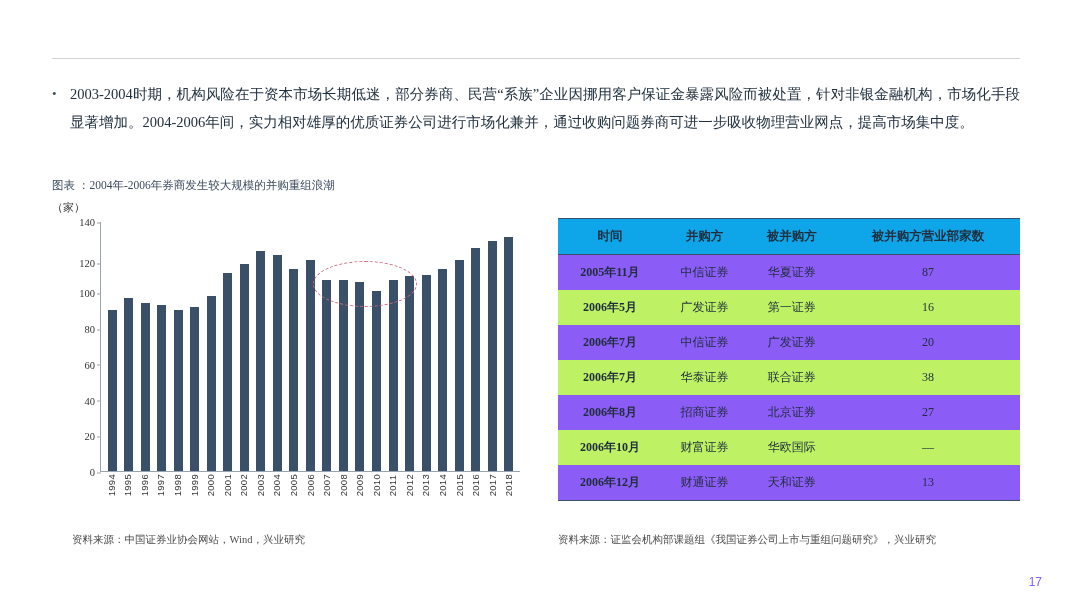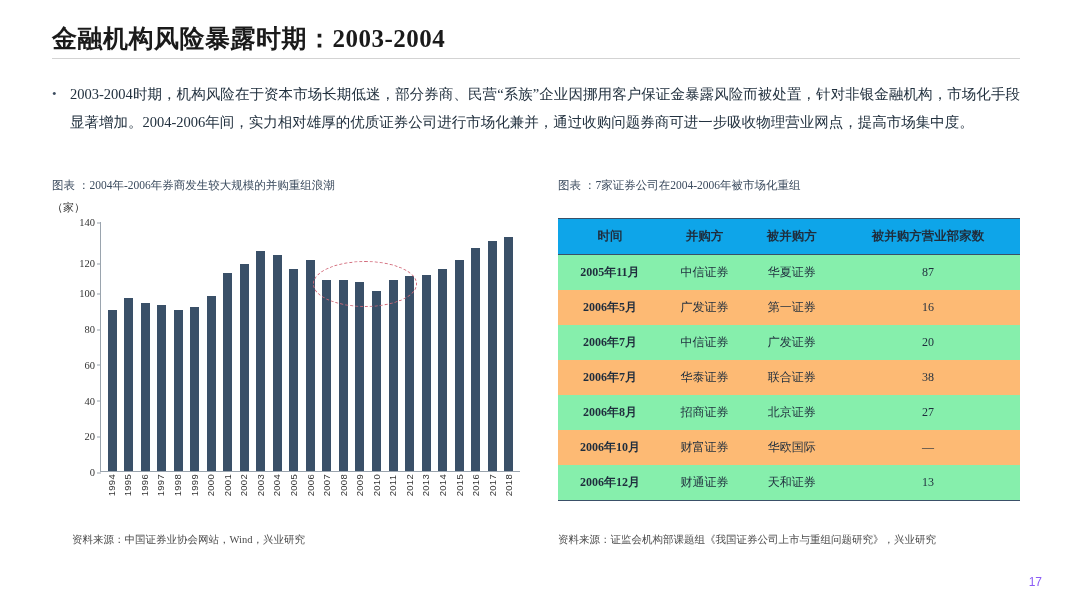--- a/index.html
+++ b/index.html
@@ -214,24 +214,24 @@
     white-space: nowrap;
   }
   table.reorg td {
     font-size: 12px;
     color: #1f2d3d;
     padding: 9px 4px;
     text-align: center;
     white-space: nowrap;
   }
   table.reorg tr.odd td {
-    background: #86efac;
+    background: #8b5cf6;
   }
   table.reorg tr.even td {
-    background: #fdba74;
+    background: #bef264;
   }
   table.reorg tr.odd td:first-child,
   table.reorg tr.even td:first-child {
     font-weight: bold;
   }
   table.reorg tbody tr:last-child td {
     border-bottom: 1.6px solid #3a5068;
   }
   .src-right {
     position: absolute;
@@ -247,32 +247,28 @@
     font-size: 12px;
     color: #8b5cf6;
     font-family: "Liberation Sans", sans-serif;
   }
 </style>
 </head>
 <body>
 
 <div class="slide">
 
-  <div class="title-wrap">
-    <div class="slide-title">金融机构风险暴露时期：2003-2004</div>
-  </div>
   <div class="title-rule"></div>
 
   <div class="bullet-row">
     <div class="bullet-dot">•</div>
     <div class="body-text">2003-2004时期，机构风险在于资本市场长期低迷，部分券商、民营“系族”企业因挪用客户保证金暴露风险而被处置，针对非银金融机构，市场化手段显著增加。2004-2006年间，实力相对雄厚的优质证券公司进行市场化兼并，通过收购问题券商可进一步吸收物理营业网点，提高市场集中度。</div>
   </div>
 
   <div class="cap-left">图表 ：2004年-2006年券商发生较大规模的并购重组浪潮</div>
-  <div class="cap-right">图表 ：7家证券公司在2004-2006年被市场化重组</div>
 
   <div class="chart-area">
     <div class="unit-label">（家）</div>
     <div class="plot" id="plot">
       <div class="bars" id="bars">
           <div class="bar-slot">
             <div class="bar" style="height: 160.714px; background: rgb(58, 80, 104);"></div>
           </div>
           <div class="bar-slot">
             <div class="bar" style="height: 173.214px; background: rgb(58, 80, 104);"></div>

